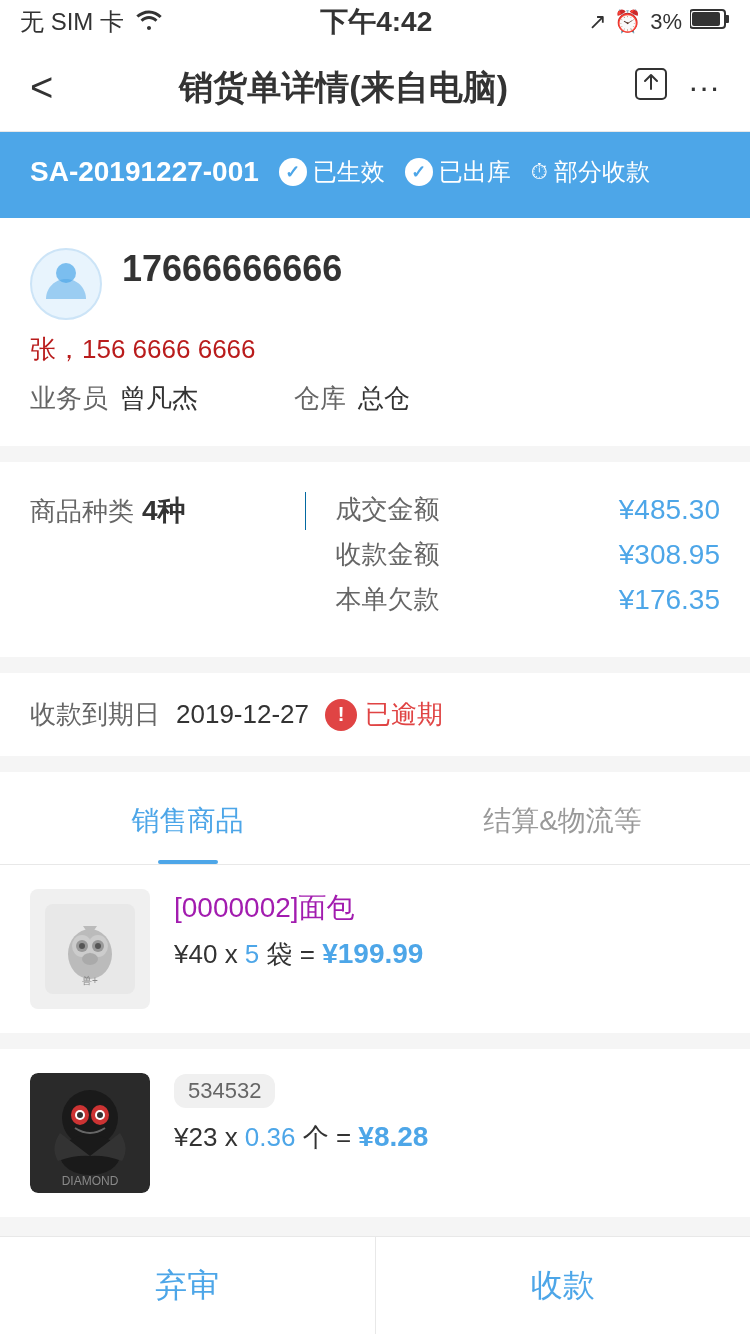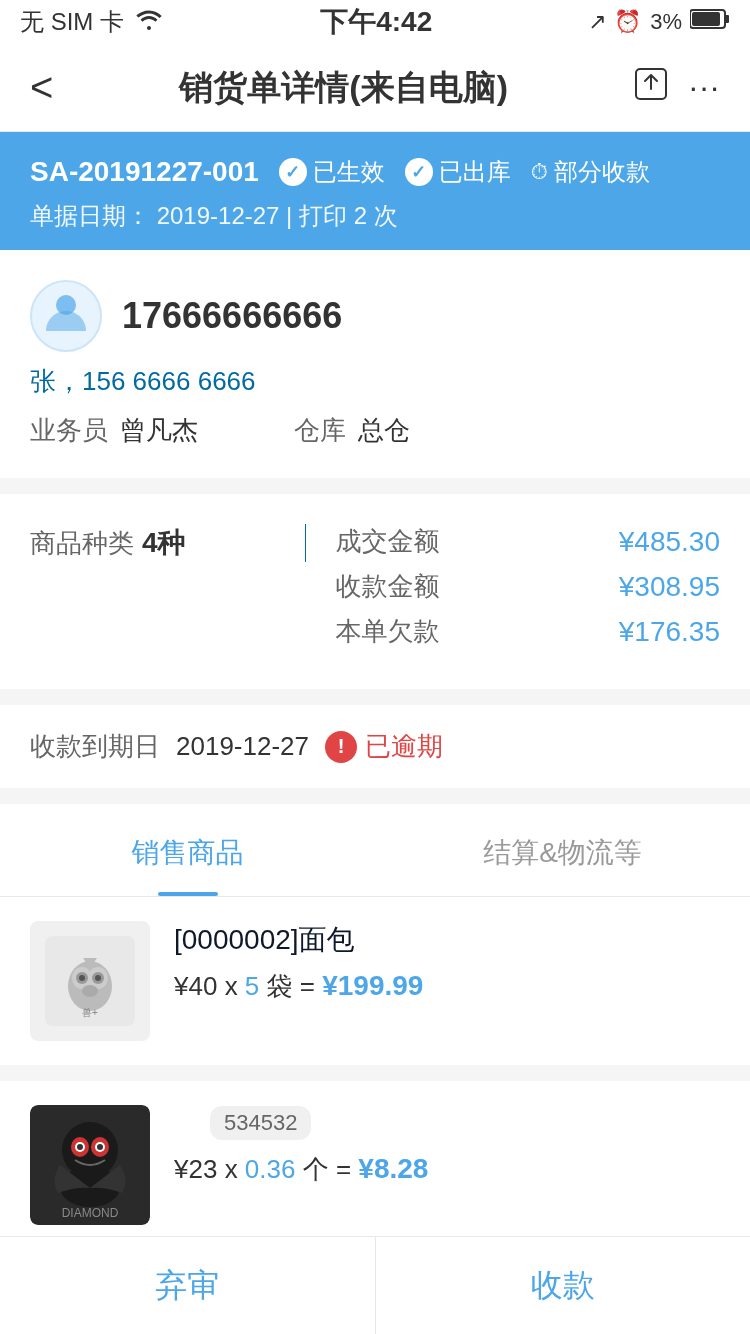--- a/index.html
+++ b/index.html
@@ -102,21 +102,20 @@
     }
 
     
     .customer-card {
       background: #fff;
       padding: 30px;
       margin-bottom: 16px;
     }
     .customer-header {
       display: flex;
-      align-items: center;
       gap: 20px;
       margin-bottom: 12px;
     }
     .avatar {
       width: 72px;
       height: 72px;
       border-radius: 50%;
       background: #e8f4fd;
       display: flex;
       align-items: center;
@@ -127,21 +126,21 @@
       font-size: 44px;
       color: #4da6e8;
     }
     .customer-name {
       font-size: 36px;
       font-weight: 600;
       color: #333;
     }
     .customer-sub {
       font-size: 26px;
-      color: #0369a1;
+      color: #b91c1c;
       margin-bottom: 14px;
     }
     .customer-meta {
       display: flex;
       gap: 96px;
       font-size: 26px;
       color: #333;
     }
     .meta-item { display: flex; gap: 12px; }
     .meta-label { color: #666; }
@@ -267,33 +266,32 @@
       width: 100%;
       height: 100%;
       display: flex;
       align-items: center;
       justify-content: center;
       font-size: 52px;
     }
     .product-info { flex: 1; }
     .product-name {
       font-size: 28px;
-      color: #0f172a;
+      color: #a21caf;
       margin-bottom: 10px;
       font-weight: 500;
     }
     .product-tag {
       display: inline-block;
       background: #f0f0f0;
       color: #666;
       font-size: 22px;
       padding: 4px 14px;
       border-radius: 12px;
       margin-bottom: 12px;
-      margin-left: 36px;
     }
     .product-price {
       font-size: 26px;
       color: #333;
     }
     .price-qty { color: #4da6e8; }
     .price-total { color: #4da6e8; font-weight: 600; font-size: 28px; }
 
     
     .bottom-bar {
@@ -368,27 +366,20 @@
       <span>已生效</span>
     </div>
     <div class="badge">
       <div class="badge-check">✓</div>
       <span>已出库</span>
     </div>
     <div class="badge">
       <span class="badge-clock">⏱</span>
       <span>部分收款</span>
     </div>
-  </div>
-  <div class="banner-sub">
-    <span>单据日期：</span>
-    <span>2019-12-27</span>
-    <span> | 打印 </span>
-    <span>2</span>
-    <span>次</span>
   </div>
 </div>
 
 <div class="customer-card">
   <div class="customer-header">
     <div class="avatar">
       <span class="avatar-icon">
         <svg width="44" height="44" viewBox="0 0 44 44">
           <circle cx="22" cy="16" r="10" fill="#4da6e8" opacity="0.7"></circle>
           <path d="M2 42c0-11 8.9-20 20-20s20 8.9 20 20" fill="#4da6e8" opacity="0.5"></path>

